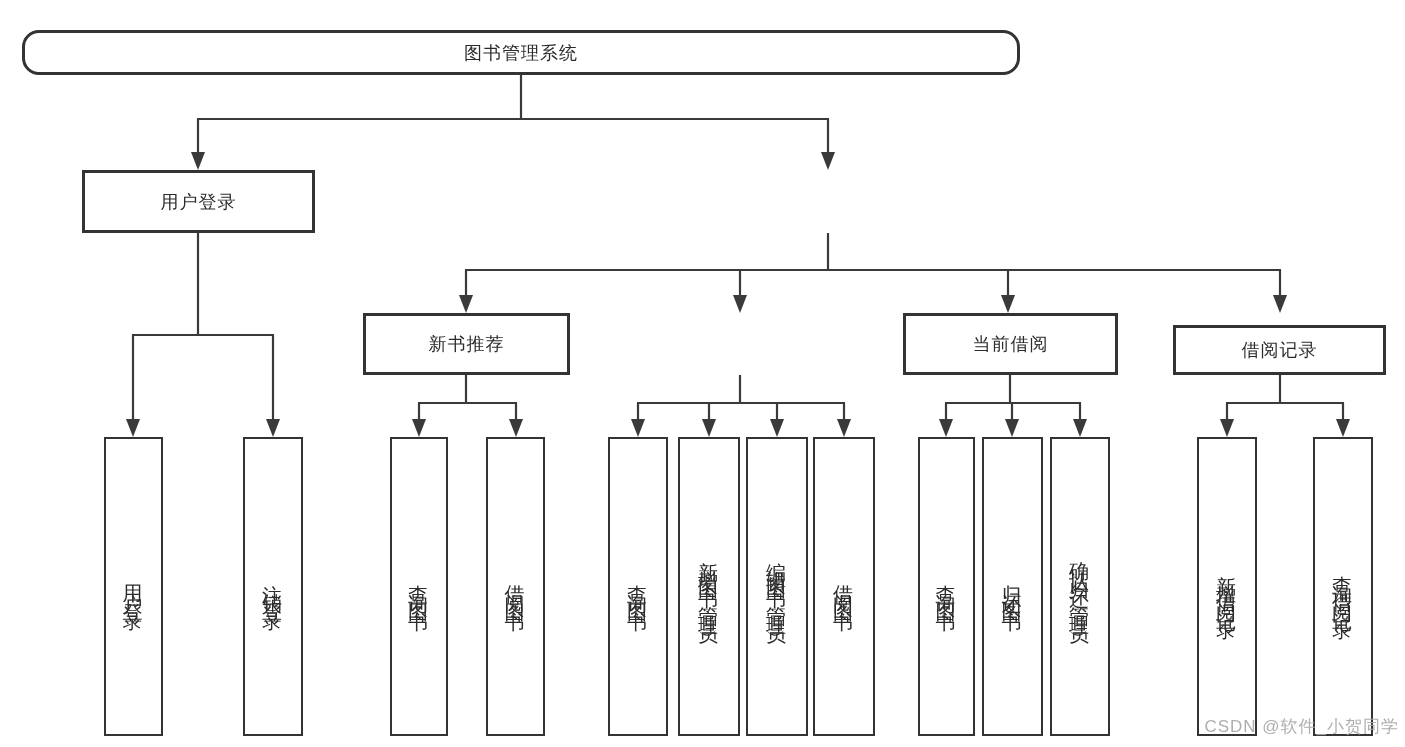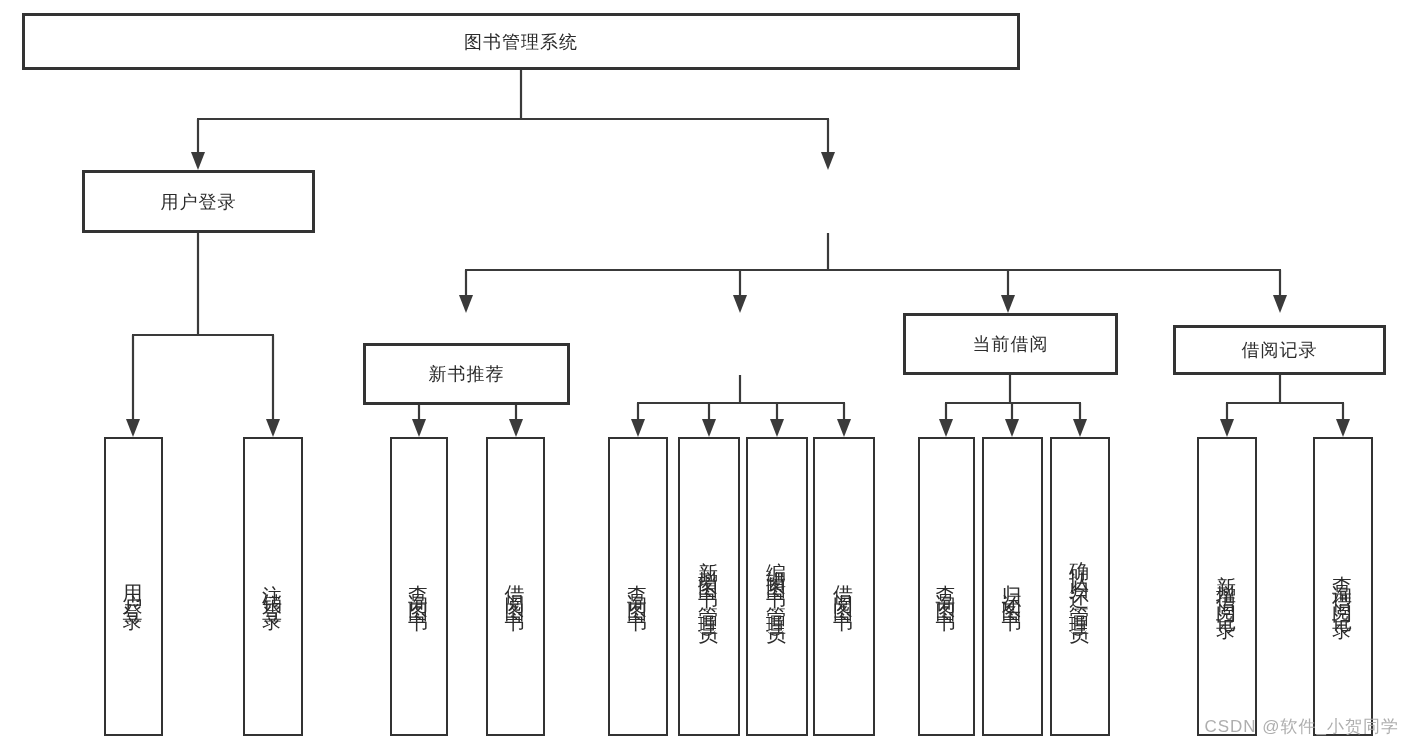--- a/index.html
+++ b/index.html
@@ -117,29 +117,29 @@
     <g>
       <line x1="1280" y1="375" x2="1280" y2="404"></line>
       <line x1="1226" y1="403" x2="1344" y2="403"></line>
       <line x1="1227" y1="403" x2="1227" y2="425"></line>
       <polygon points="1220,419 1234,419 1227,437"></polygon>
       <line x1="1343" y1="403" x2="1343" y2="425"></line>
       <polygon points="1336,419 1350,419 1343,437"></polygon>
     </g>
   </svg>
 
-  <div class="node h-label" style="left:22px; top:13px; width:998px; height:57px;">
+  <div class="node h-label" style="left:22px; top:30px; width:998px; height:45px;border-radius:17px;">
     <span>图书管理系统</span>
   </div>
 
   <div class="node h-label" style="left:82px; top:170px; width:233px; height:63px;">
     <span>用户登录</span>
   </div>
 
-  <div class="node h-label" style="left:363px; top:313px; width:207px; height:62px;margin-top:30px;">
+  <div class="node h-label" style="left:363px; top:313px; width:207px; height:62px;">
     <span>新书推荐</span>
   </div>
   <div class="node h-label" style="left:903px; top:313px; width:215px; height:62px;justify-content:center;">
     <span>当前借阅</span>
   </div>
   <div class="node h-label" style="left:1173px; top:325px; width:213px; height:50px;">
     <span>借阅记录</span>
   </div>
 
   <div class="node leaf" style="left:104px; top:437px; width:59px; height:299px;">

